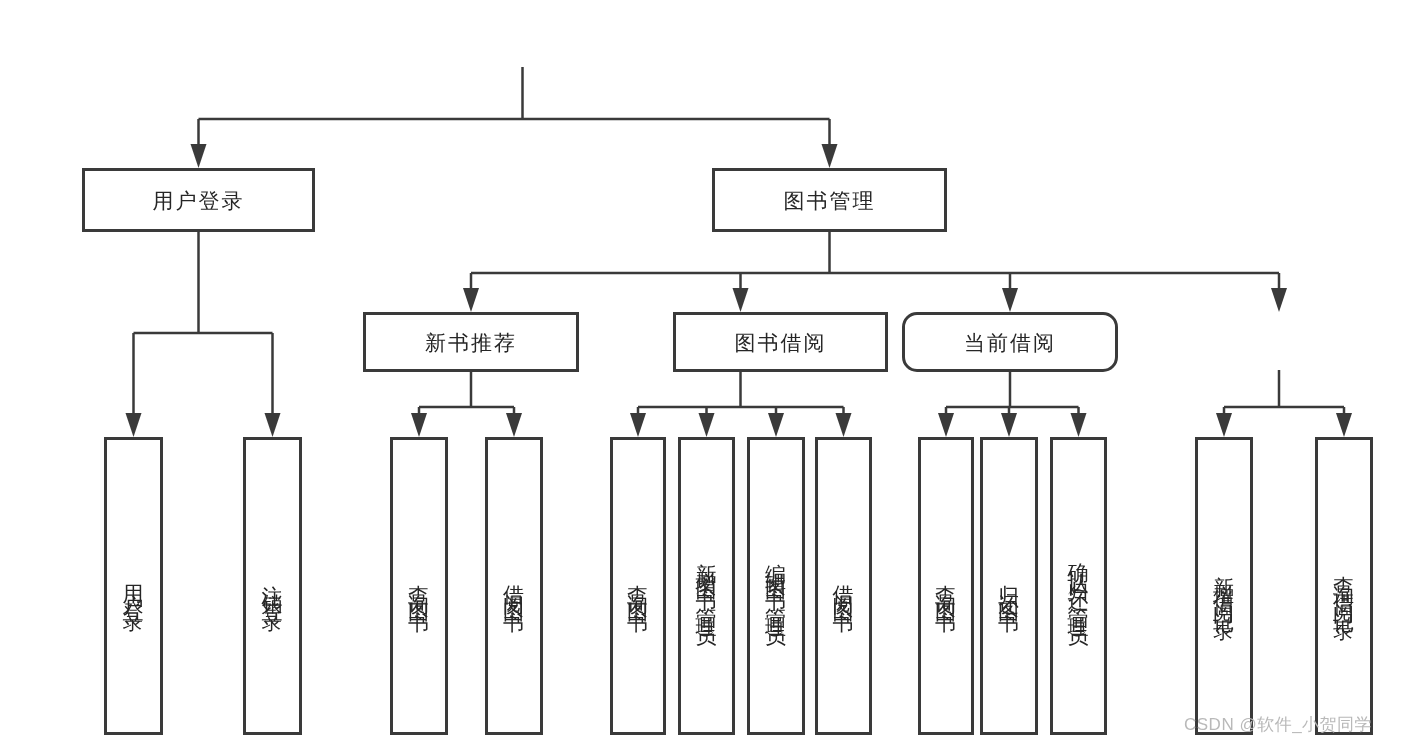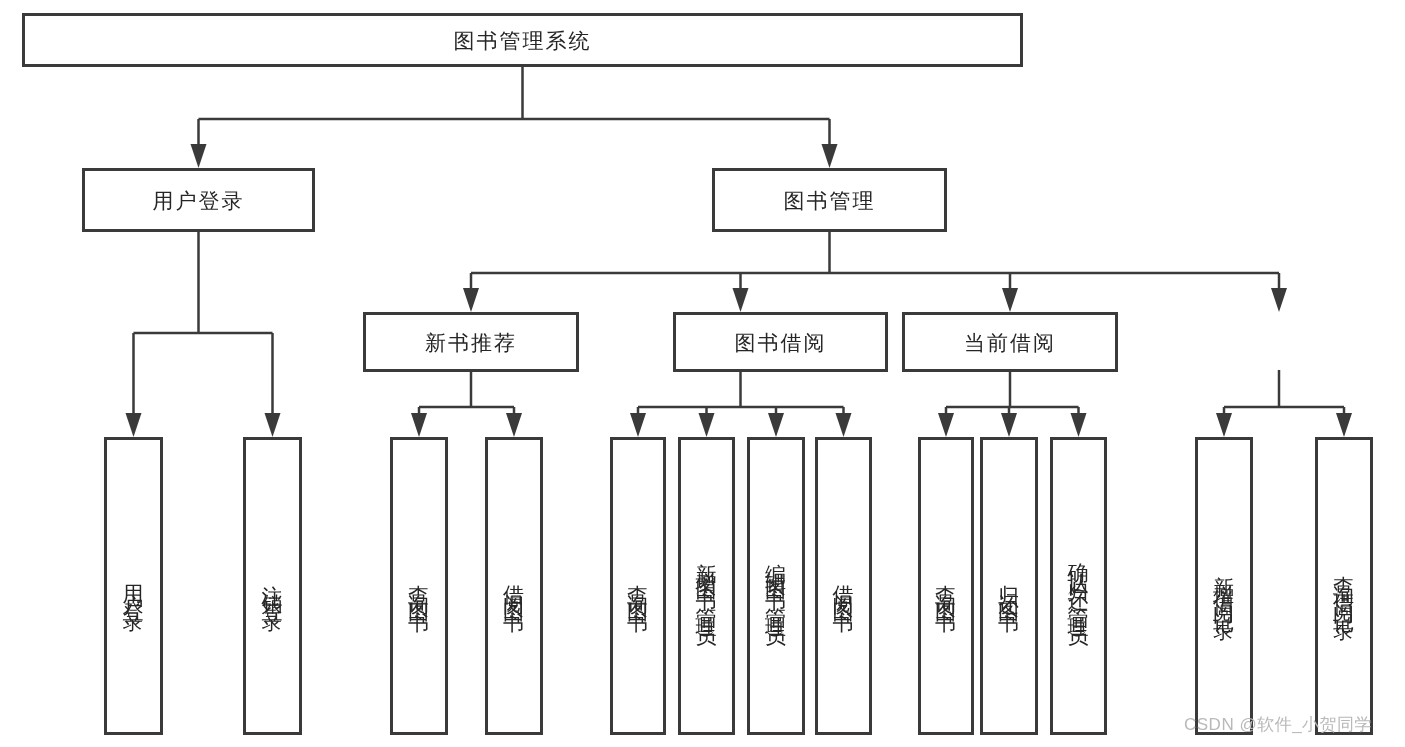--- a/index.html
+++ b/index.html
@@ -41,21 +41,21 @@
     white-space: nowrap;
     line-height: 1;
   }
   .root-box   { left: 22px;  top: 13px;  width: 1001px; height: 54px; }
   .l1-box     { top: 168px; height: 64px; }
   .l1-a       { left: 82px;  width: 233px; }
   .l1-b       { left: 712px; width: 235px; }
   .l2-box     { top: 312px; height: 60px; }
   .l2-a       { left: 363px;  width: 216px; }
   .l2-b       { left: 633px;  width: 215px; margin-left: 40px; }
-  .l2-c       { left: 902px;  width: 216px; }
+  .l2-c       { left: 902px;  width: 216px; border-radius: 15px; }
   .l2-d       { left: 1171px; width: 216px; }
   .leaf       { top: 437px; height: 298px; }
   .vlabel {
     writing-mode: vertical-rl;
     text-orientation: mixed;
     font-size: 21px;
     letter-spacing: 9px;
     line-height: 1;
     color: #262626;
   }
@@ -148,23 +148,20 @@
       <polygon points="776,437 768,413 784,413"></polygon>
       <polygon points="843.5,437 835.5,413 851.5,413"></polygon>
       <polygon points="946,437 938,413 954,413"></polygon>
       <polygon points="1009,437 1001,413 1017,413"></polygon>
       <polygon points="1078.5,437 1070.5,413 1086.5,413"></polygon>
       <polygon points="1224,437 1216,413 1232,413"></polygon>
       <polygon points="1344,437 1336,413 1352,413"></polygon>
     </g>
   </svg>
 
-  <div class="box root-box">
-    <span class="hlabel">图书管理系统</span>
-  </div>
 
   <div class="box l1-box l1-a">
     <span class="hlabel">用户登录</span>
   </div>
   <div class="box l2-box l2-a">
     <span class="hlabel">新书推荐</span>
   </div>
 
   <div class="box l1-box l1-b">
     <span class="hlabel">图书管理</span>

